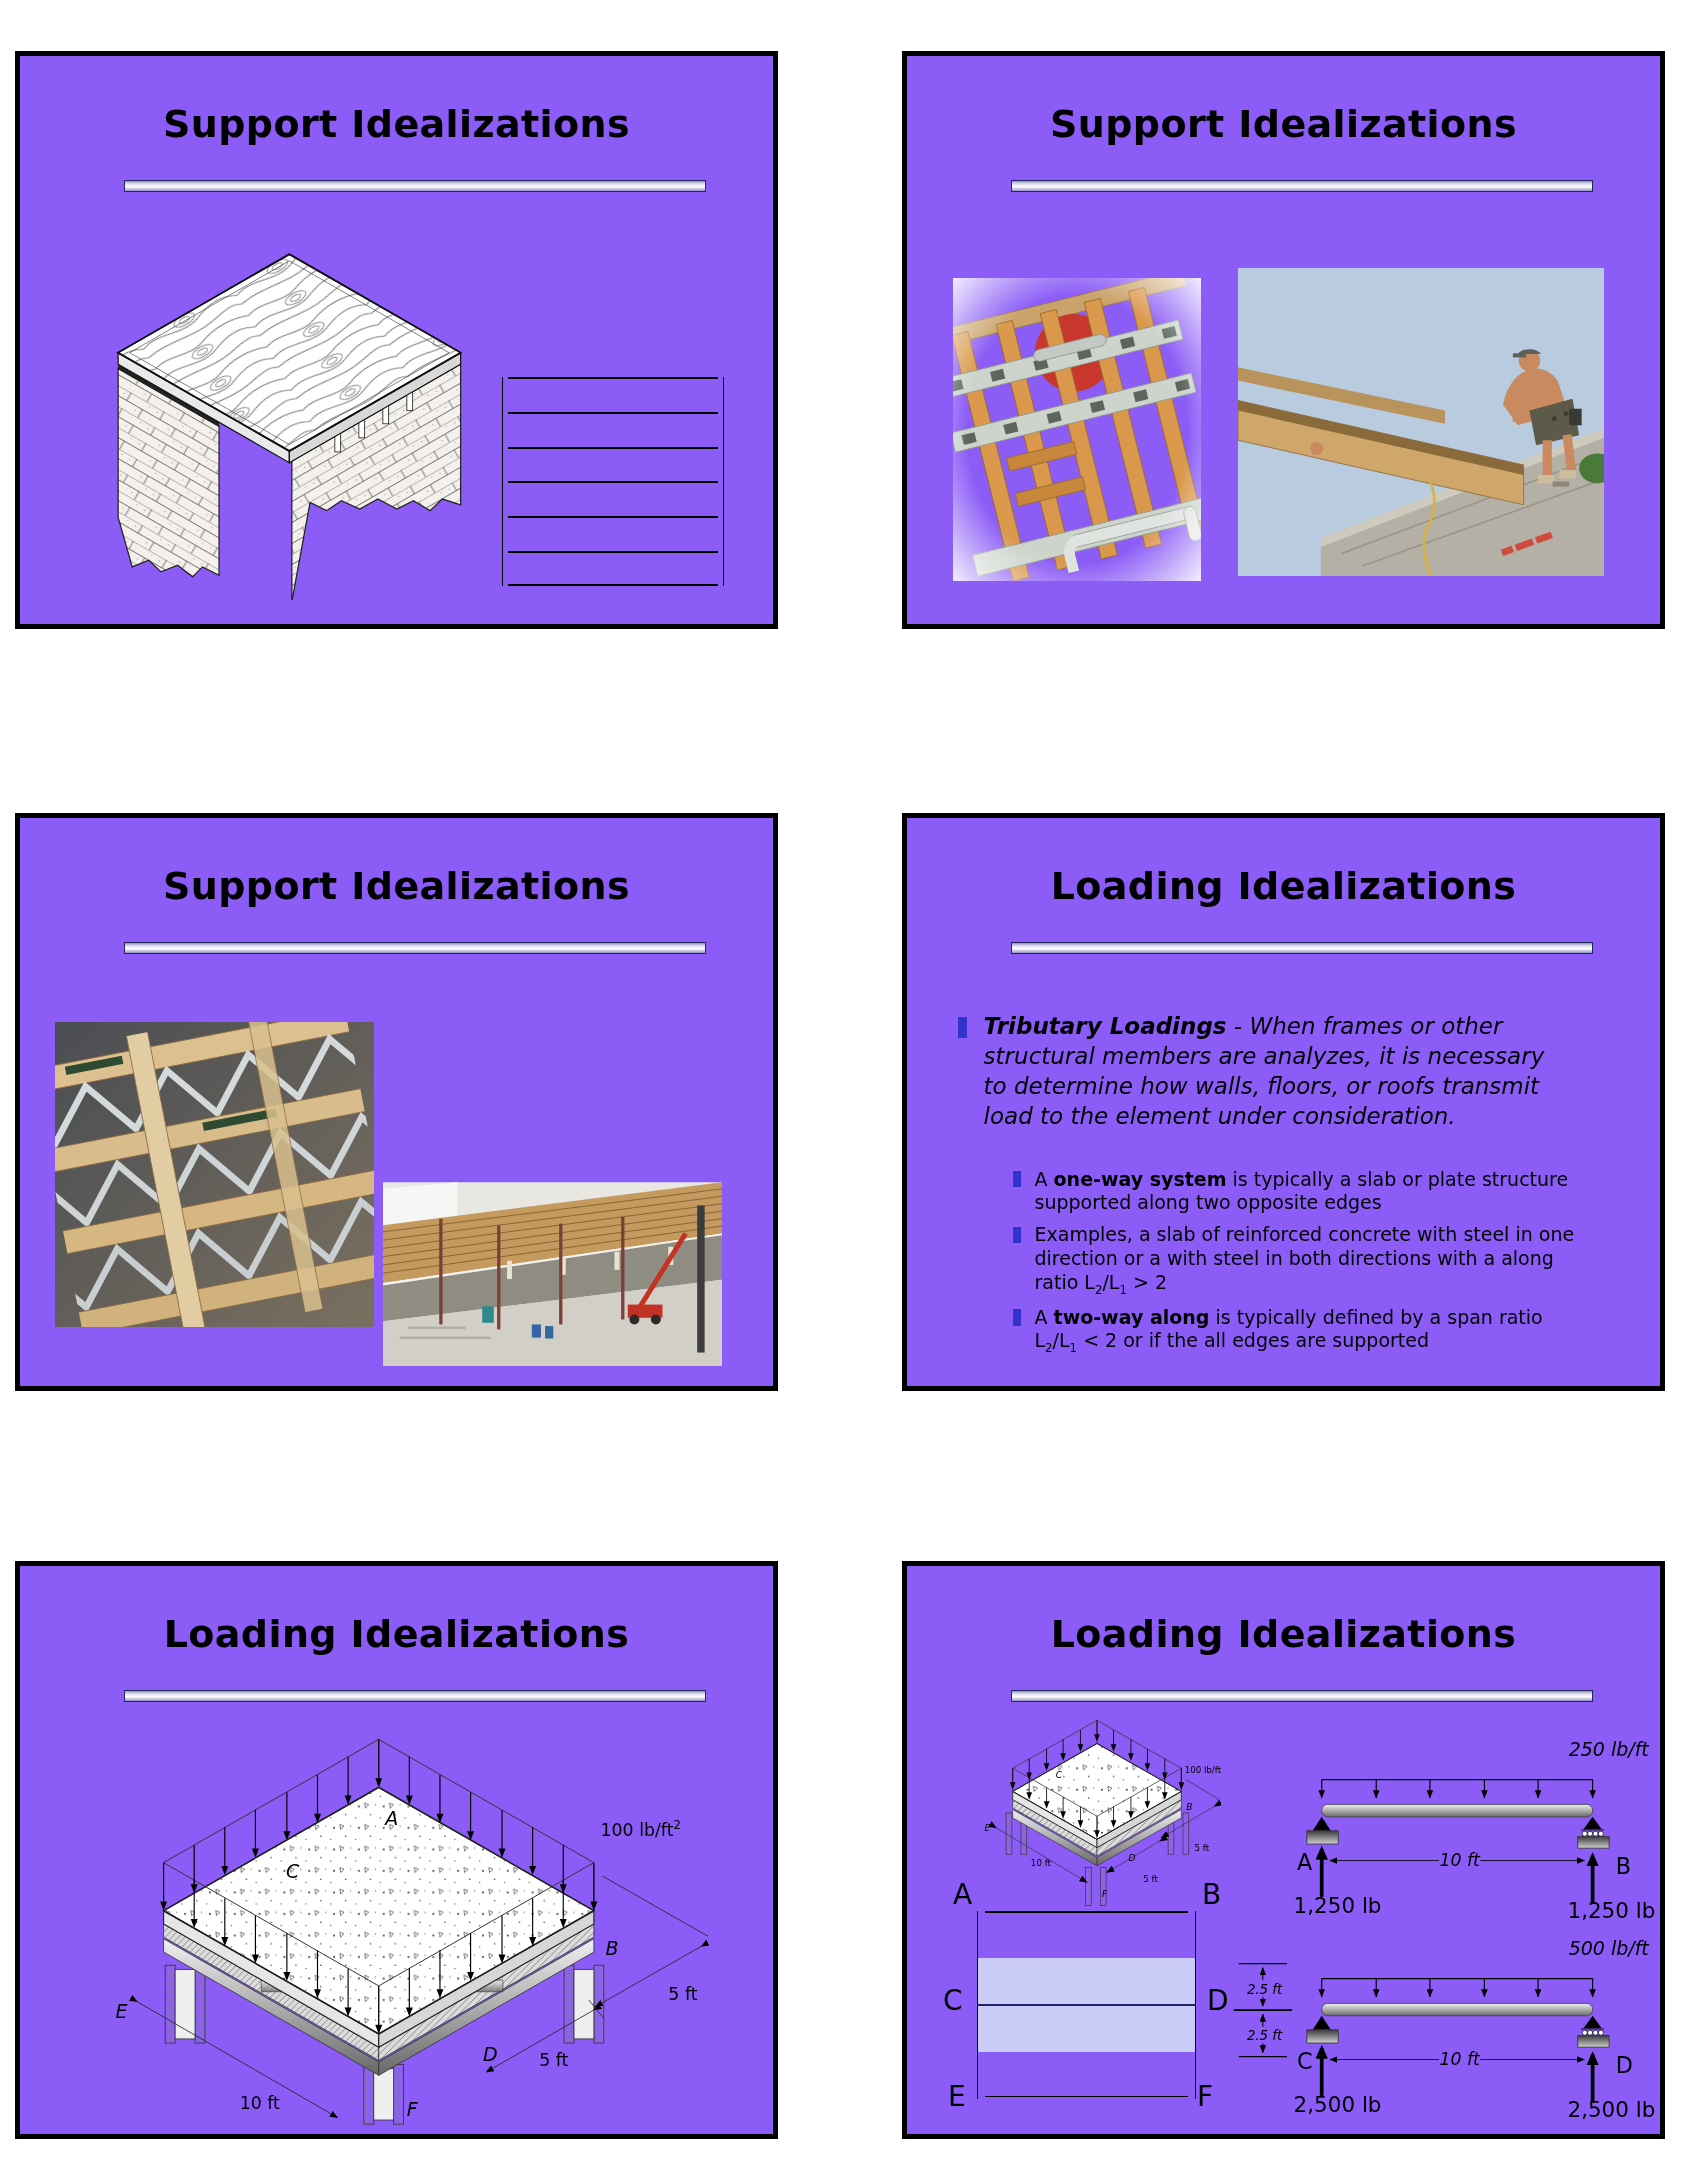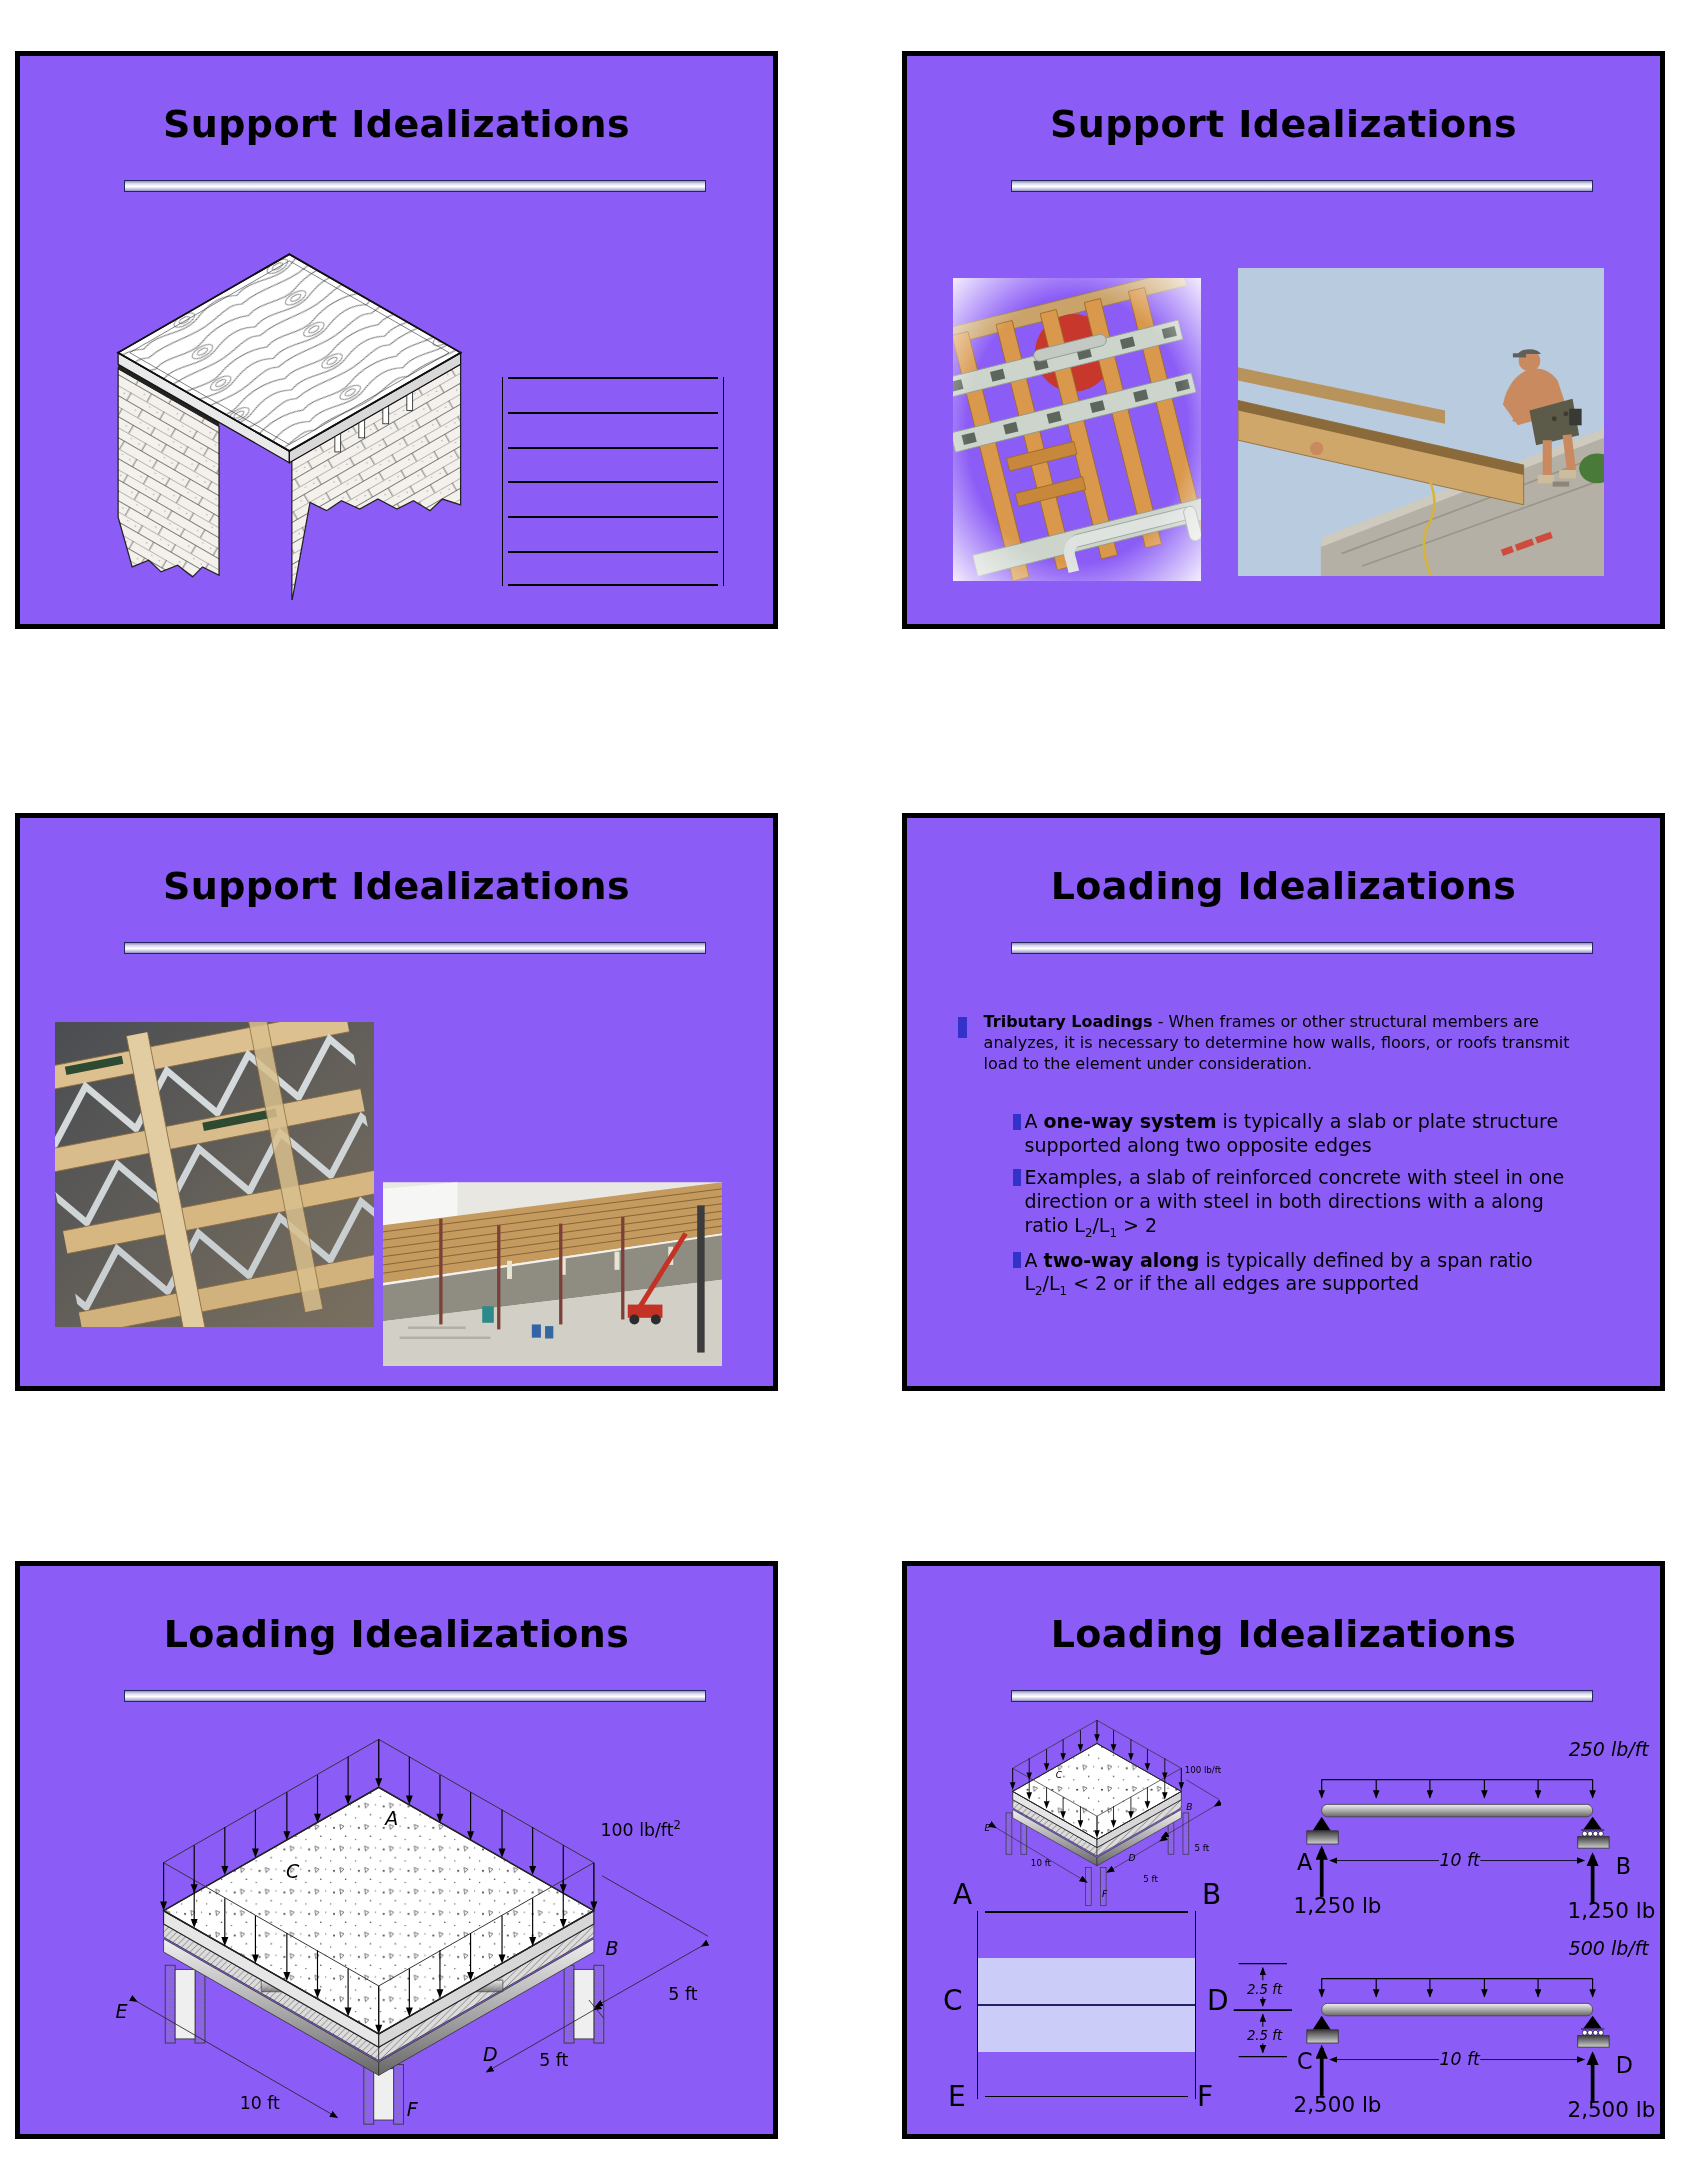--- a/index.html
+++ b/index.html
@@ -8,23 +8,23 @@
   .slide-title{position:absolute;top:46px;left:0;right:0;text-align:center;font-size:38px;font-weight:bold;letter-spacing:0.4px;white-space:nowrap;}
   .divider{position:absolute;top:124px;left:104px;width:580px;height:10px;border:1.7px solid #26265e;
            background:linear-gradient(to bottom,#8f8fbf 0%,#dcdcf0 28%,#ffffff 55%,#c8c8e8 80%,#8f8fbf 100%);}
   
   .notebox{position:absolute;left:482px;top:321px;width:220px;height:209px;border-left:1.7px solid #000;border-right:1.7px solid #000;}
   .note-row{position:absolute;left:5px;right:5px;height:1.7px;background:#000;}
   
   .bullets{position:absolute;left:51px;top:194px;width:662px;}
   .bullet-main{display:flex;gap:16.6px;}
   .bm-marker{flex:0 0 auto;width:9px;height:21px;background:#3333cc;margin-top:5px;}
-  .bm-text{font-size:16px;line-height:1.3;width:588px;}
+  .bm-text{font-size:23px;line-height:1.3;width:588px;font-style:italic;}
   .bullet-subs{margin-top:36px;margin-left:55px;display:flex;flex-direction:column;gap:8.3px;}
-  .bullet-sub{display:flex;gap:4px;}
+  .bullet-sub{display:flex;gap:14px;}
   .bs-marker{flex:0 0 auto;width:7.5px;height:16.6px;background:#3333cc;margin-top:3.3px;}
   .bs-text{font-size:19px;line-height:1.25;width:550px;}
   sub{font-size:0.62em;}
   
   .plan{position:absolute;left:70px;top:345px;width:219px;height:188px;border-left:1.7px solid #000;border-right:1.7px solid #000;box-sizing:border-box;}
   .plan-topline{position:absolute;left:6.6px;right:6.6px;top:0;height:1.7px;background:#000;}
   .plan-bottomline{position:absolute;left:6.6px;right:6.6px;bottom:1.7px;height:1.7px;background:#000;}
   .plan-band{position:absolute;left:0;right:0;top:47px;height:94px;background:#ccccf8;}
   .plan-centerline{position:absolute;left:0;right:0;top:93px;height:1.7px;background:#222266;}
   .plan-letter{position:absolute;font-size:28px;line-height:1;}

